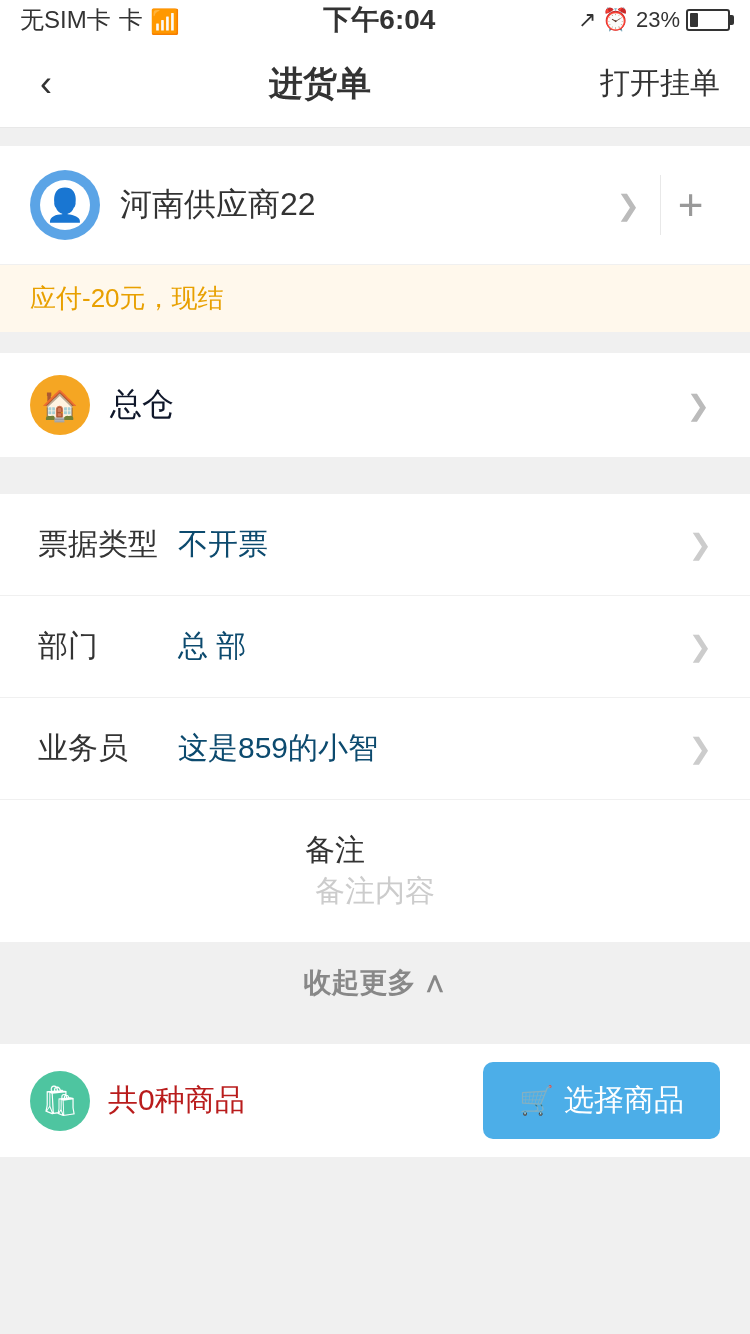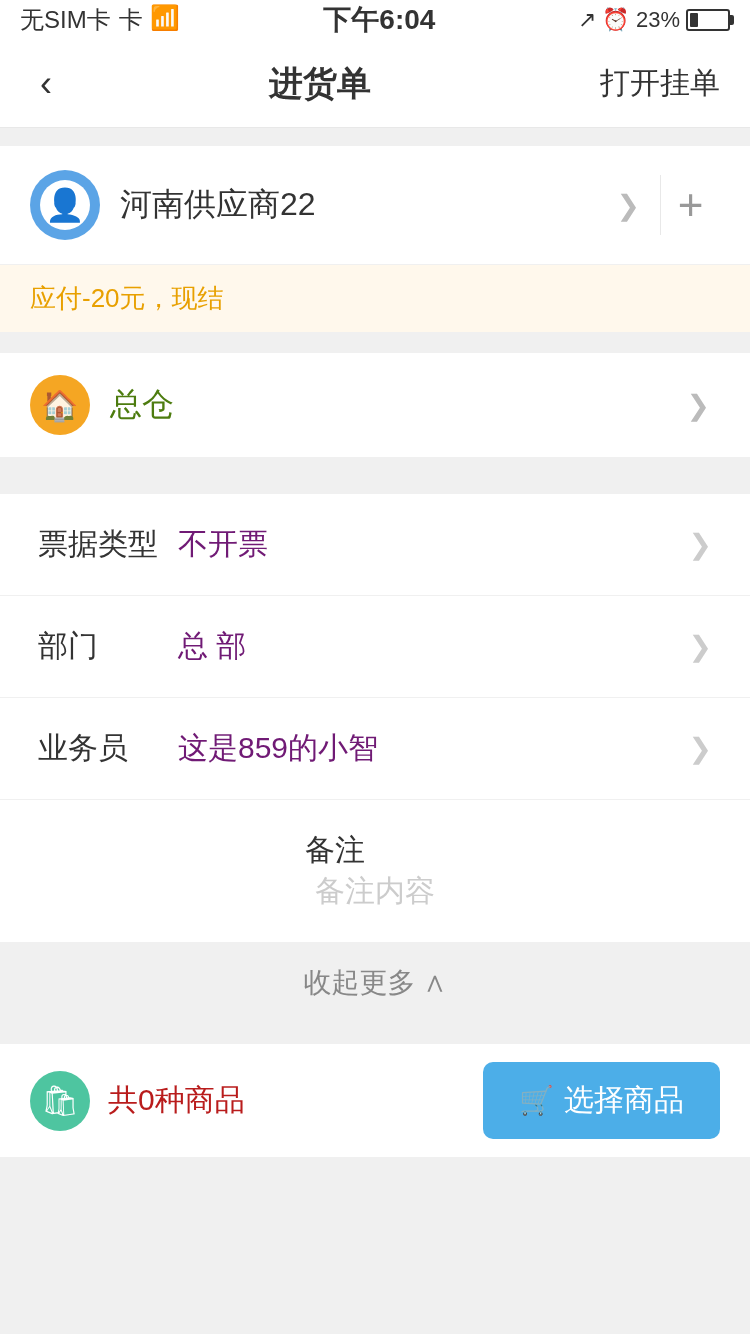--- a/index.html
+++ b/index.html
@@ -18,21 +18,21 @@
       width: 750px;
       height: 40px;
       background: #fff;
       display: flex;
       align-items: center;
       justify-content: space-between;
       padding: 0 20px;
       font-size: 24px;
       color: #333;
     }
-    .status-left { display: flex; align-items: flex-start; gap: 8px; }
+    .status-left { display: flex; align-items: flex-end; gap: 8px; }
     .status-center { font-weight: 600; font-size: 28px; }
     .status-right { display: flex; align-items: center; gap: 6px; font-size: 22px; }
     .battery-bar {
       width: 44px;
       height: 22px;
       border: 2px solid #333;
       border-radius: 3px;
       position: relative;
       display: inline-flex;
       align-items: center;
@@ -182,21 +182,21 @@
       margin-right: 20px;
       flex-shrink: 0;
     }
     .warehouse-icon-inner {
       color: #fff;
       font-size: 30px;
     }
     .warehouse-name {
       flex: 1;
       font-size: 32px;
-      color: #4d7c0f;
+      color: #0f172a;
     }
 
     
     .form-section {
       background: #fff;
       margin-top: 18px;
     }
     .form-row {
       display: flex;
       align-items: center;
@@ -210,41 +210,42 @@
     }
     .form-label {
       font-size: 30px;
       color: #333;
       width: 140px;
       flex-shrink: 0;
     }
     .form-value {
       flex: 1;
       font-size: 30px;
-      color: #701a75;
+      color: #0c4a6e;
     }
     .form-value.placeholder {
       color: #ccc;
     }
     .form-chevron {
       color: #ccc;
       font-size: 28px;
     }
 
     
     .collapse-row {
       display: flex;
       align-items: flex-start;
       justify-content: center;
       background: #f0f0f0;
       padding: 22px 0;
       font-size: 28px;
       color: #888;
       cursor: pointer;
       gap: 8px;
+      font-weight: bold;
     }
 
     
     .products-bar {
       display: flex;
       align-items: center;
       padding: 18px 30px;
       background: #fff;
       margin-top: 2px;
     }

